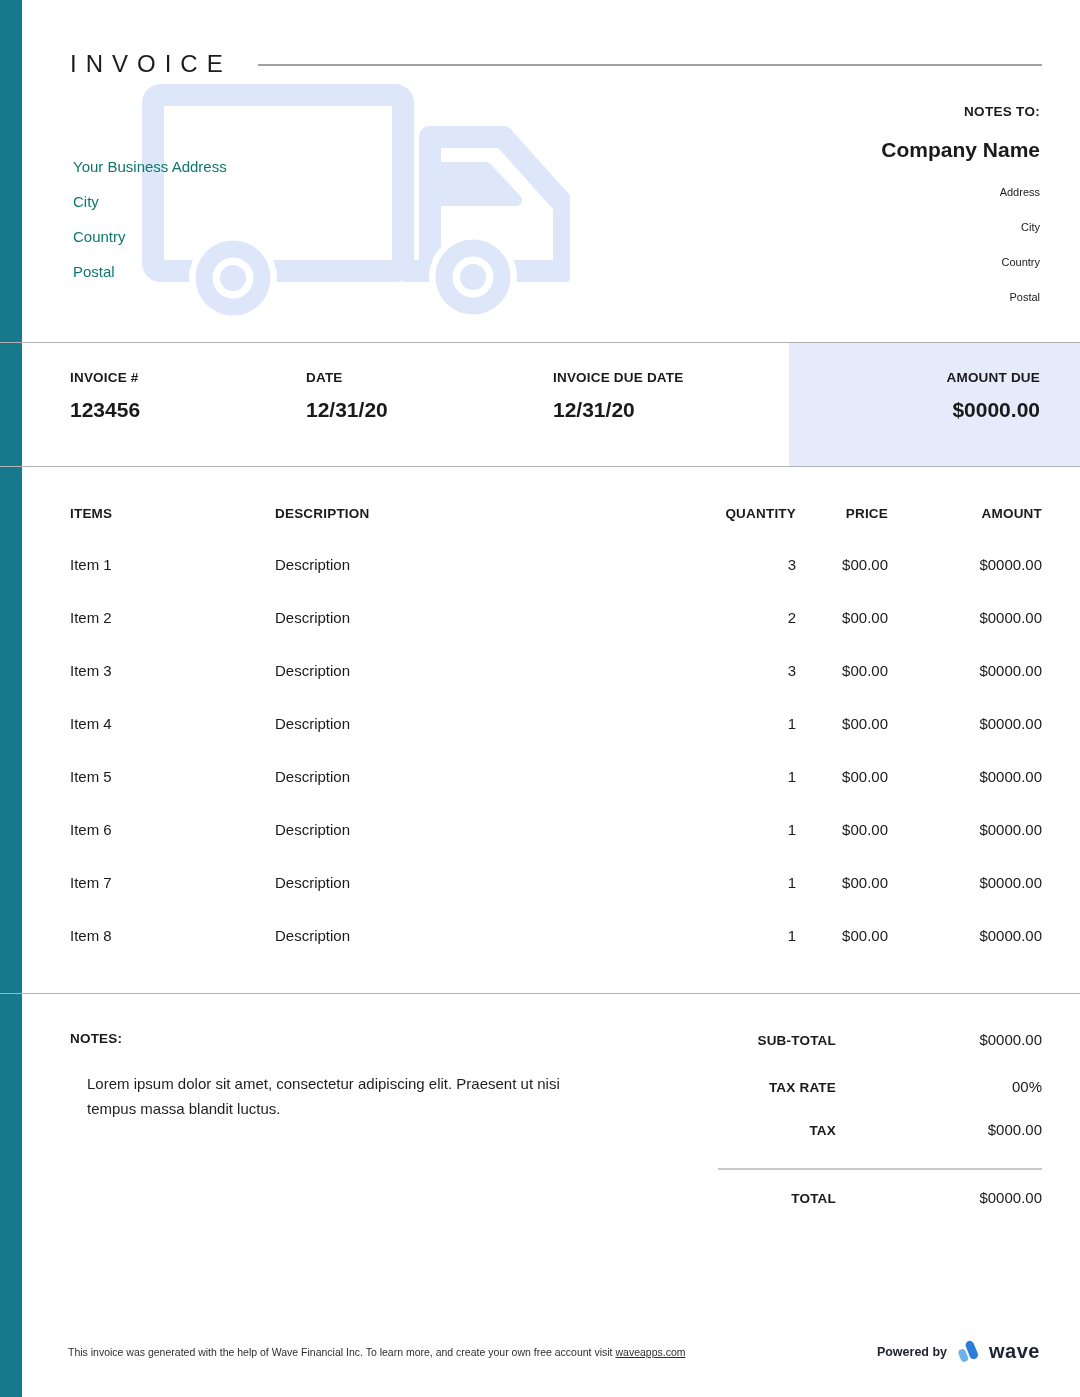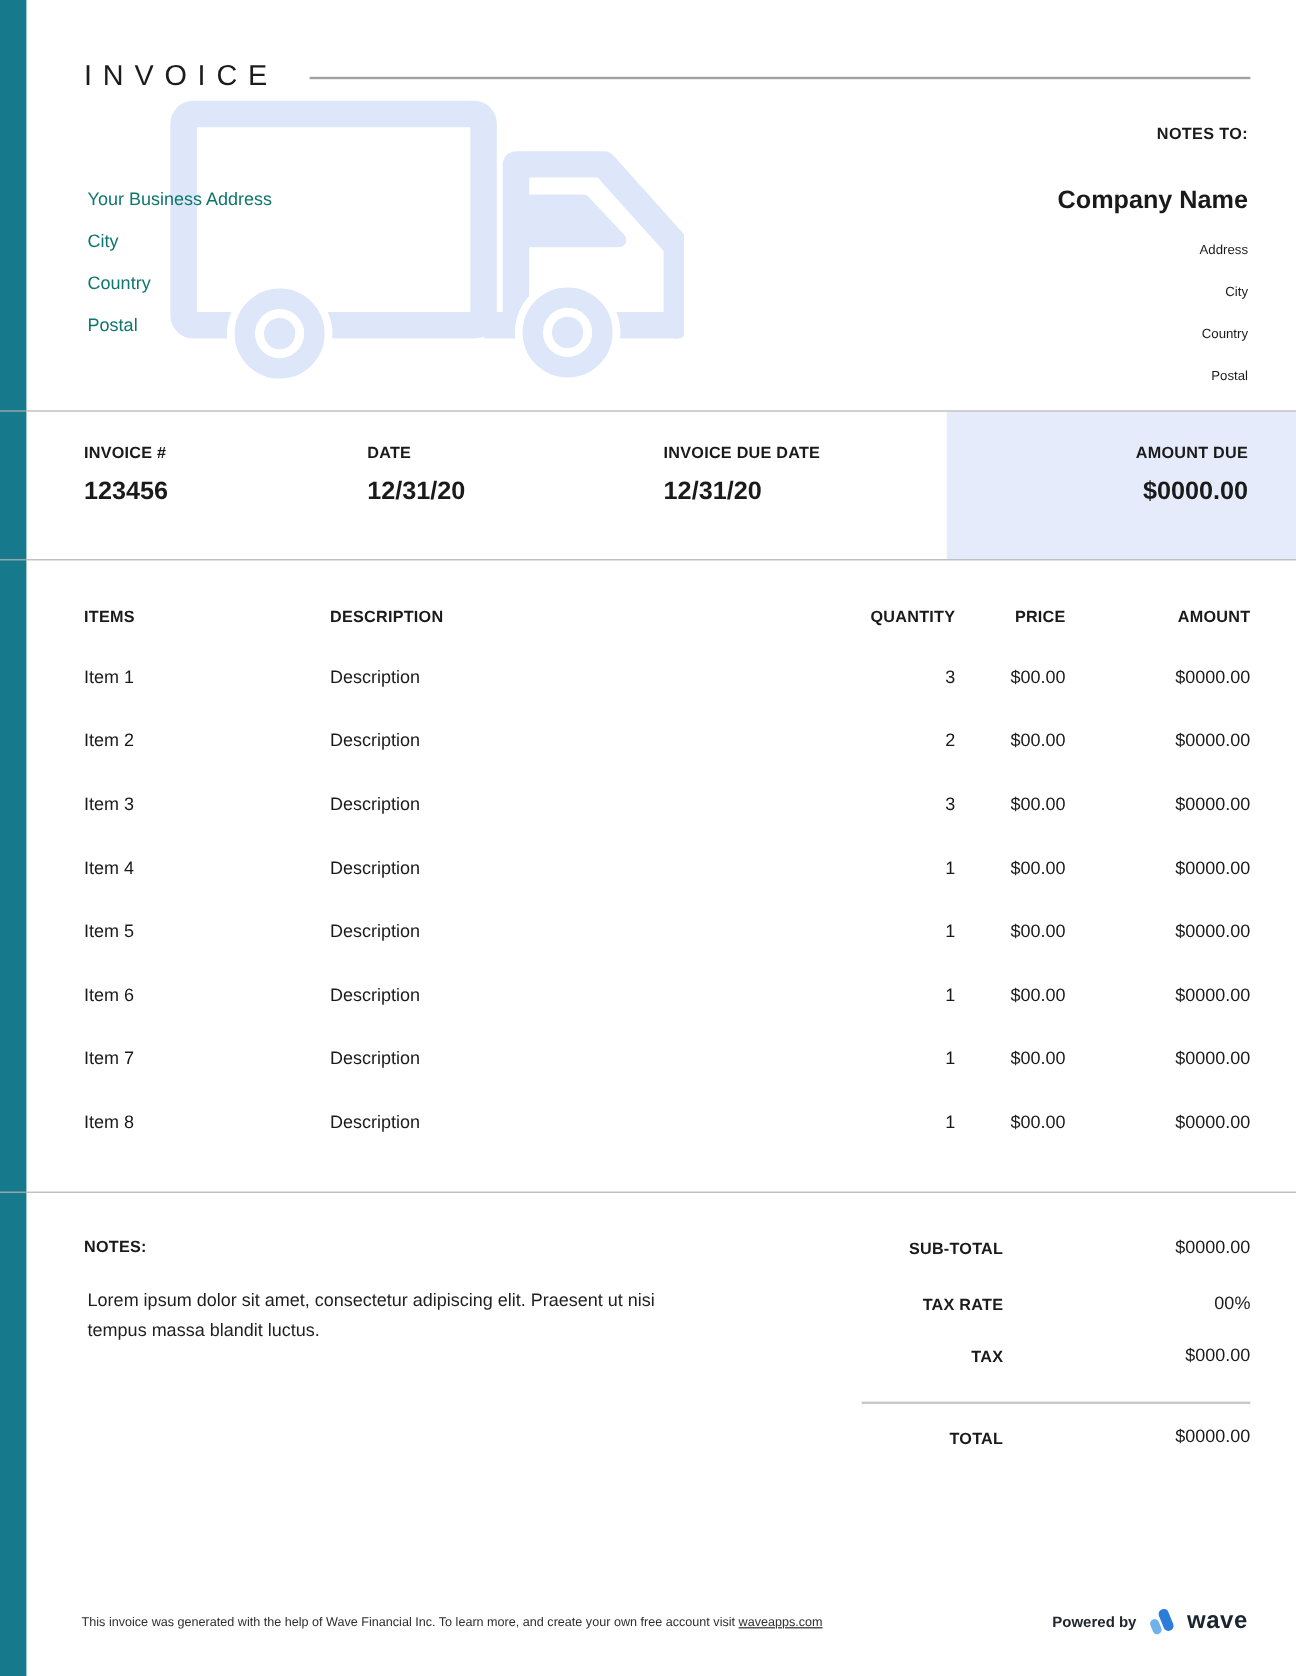--- a/index.html
+++ b/index.html
@@ -23,21 +23,21 @@
 
   .truck-wrap { position:absolute; left:140px; top:82px; width:430px; height:240px; z-index:1; }
 
   .company-block { position:absolute; left:73px; top:133px; z-index:2; }
   .company-name { font-size:27px; color:#1f1f1f; }
   .company-lines { margin-top:16px; }
   .company-lines p { font-size:15px; line-height:35px; color:#0f766e; }
 
   .billto-block { position:absolute; right:40px; top:104px; text-align:right; z-index:2; }
   .billto-heading { font-size:13.5px; font-weight:bold; letter-spacing:0.3px; }
-  .billto-name { font-size:21px; font-weight:bold; margin-top:36px; }
+  .billto-name { font-size:21px; font-weight:bold; margin-top:19px; }
   .billto-lines { margin-top:13px; }
   .billto-lines p { font-size:11px; line-height:35px; }
 
   
   .band { position:absolute; left:0; top:343px; width:1080px; height:123px; z-index:2; }
   .band-col { position:absolute; top:0; }
   .band-label { font-size:13.5px; font-weight:bold; letter-spacing:0.2px; }
   .band-value { font-size:21px; font-weight:bold; margin-top:13px; }
   .bc1 { left:70px; top:27px; }
   .bc2 { left:306px; top:27px; }
@@ -46,21 +46,21 @@
 
   
   .items { position:absolute; top:466px; left:0; right:0; padding:40px 38px 0 70px; z-index:2; }
   .trow { display:grid; grid-template-columns:205px 371px 150px 92px 154px; align-items:start; }
   .trow.thead { font-weight:bold; font-size:13.5px; height:50px; letter-spacing:0.2px; }
   .trow.tdata { height:53px; font-size:15px; }
   .c-qty,.c-price,.c-amt { text-align:right; }
 
   
   .notes-heading { position:absolute; left:70px; top:1031px; font-size:13.5px; font-weight:bold; letter-spacing:0.2px; z-index:2; }
-  .notes-text { position:absolute; left:73px; top:1071px; width:525px; font-size:15px; line-height:25px; color:#1f1f1f; z-index:2; }
+  .notes-text { position:absolute; left:87px; top:1071px; width:525px; font-size:15px; line-height:25px; color:#1f1f1f; z-index:2; }
 
   .totals { position:absolute; left:660px; right:38px; top:1031px; z-index:2; }
   .totals-row { display:flex; align-items:flex-start; }
   .totals-label { width:176px; text-align:right; font-size:13.5px; font-weight:bold; letter-spacing:0.2px; padding-top:2px; }
   .totals-value { flex:1; text-align:right; font-size:15px; }
   .tr1 { margin-top:0; }
   .tr2 { margin-top:30px; }
   .tr3 { margin-top:26px; }
   .totals-divider { margin:30px 0 0 58px; border-top:2px solid #c9c9c9; }
   .tr-total { margin-top:19px; }

